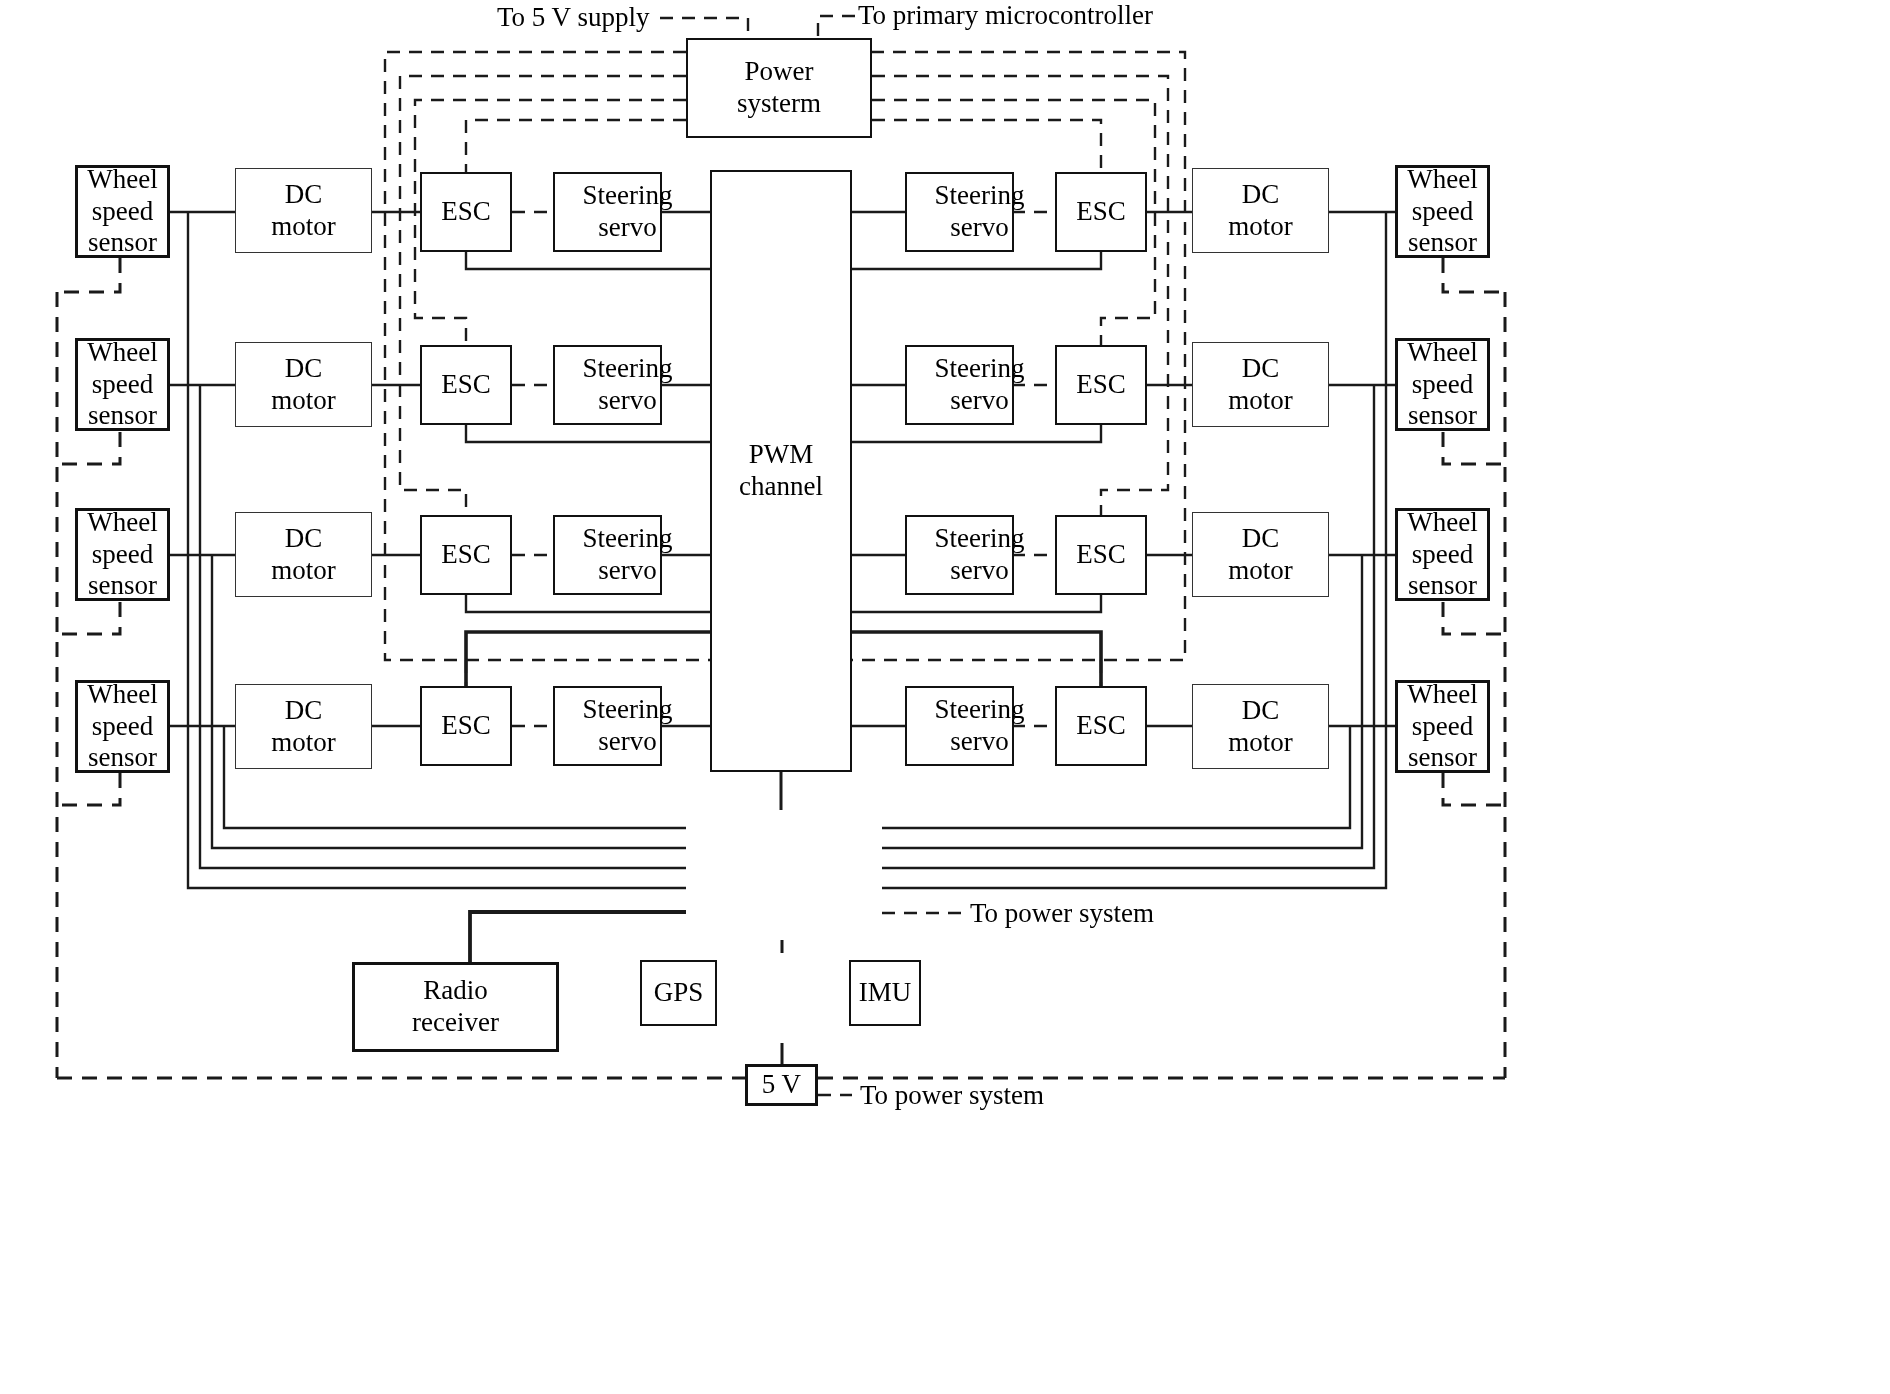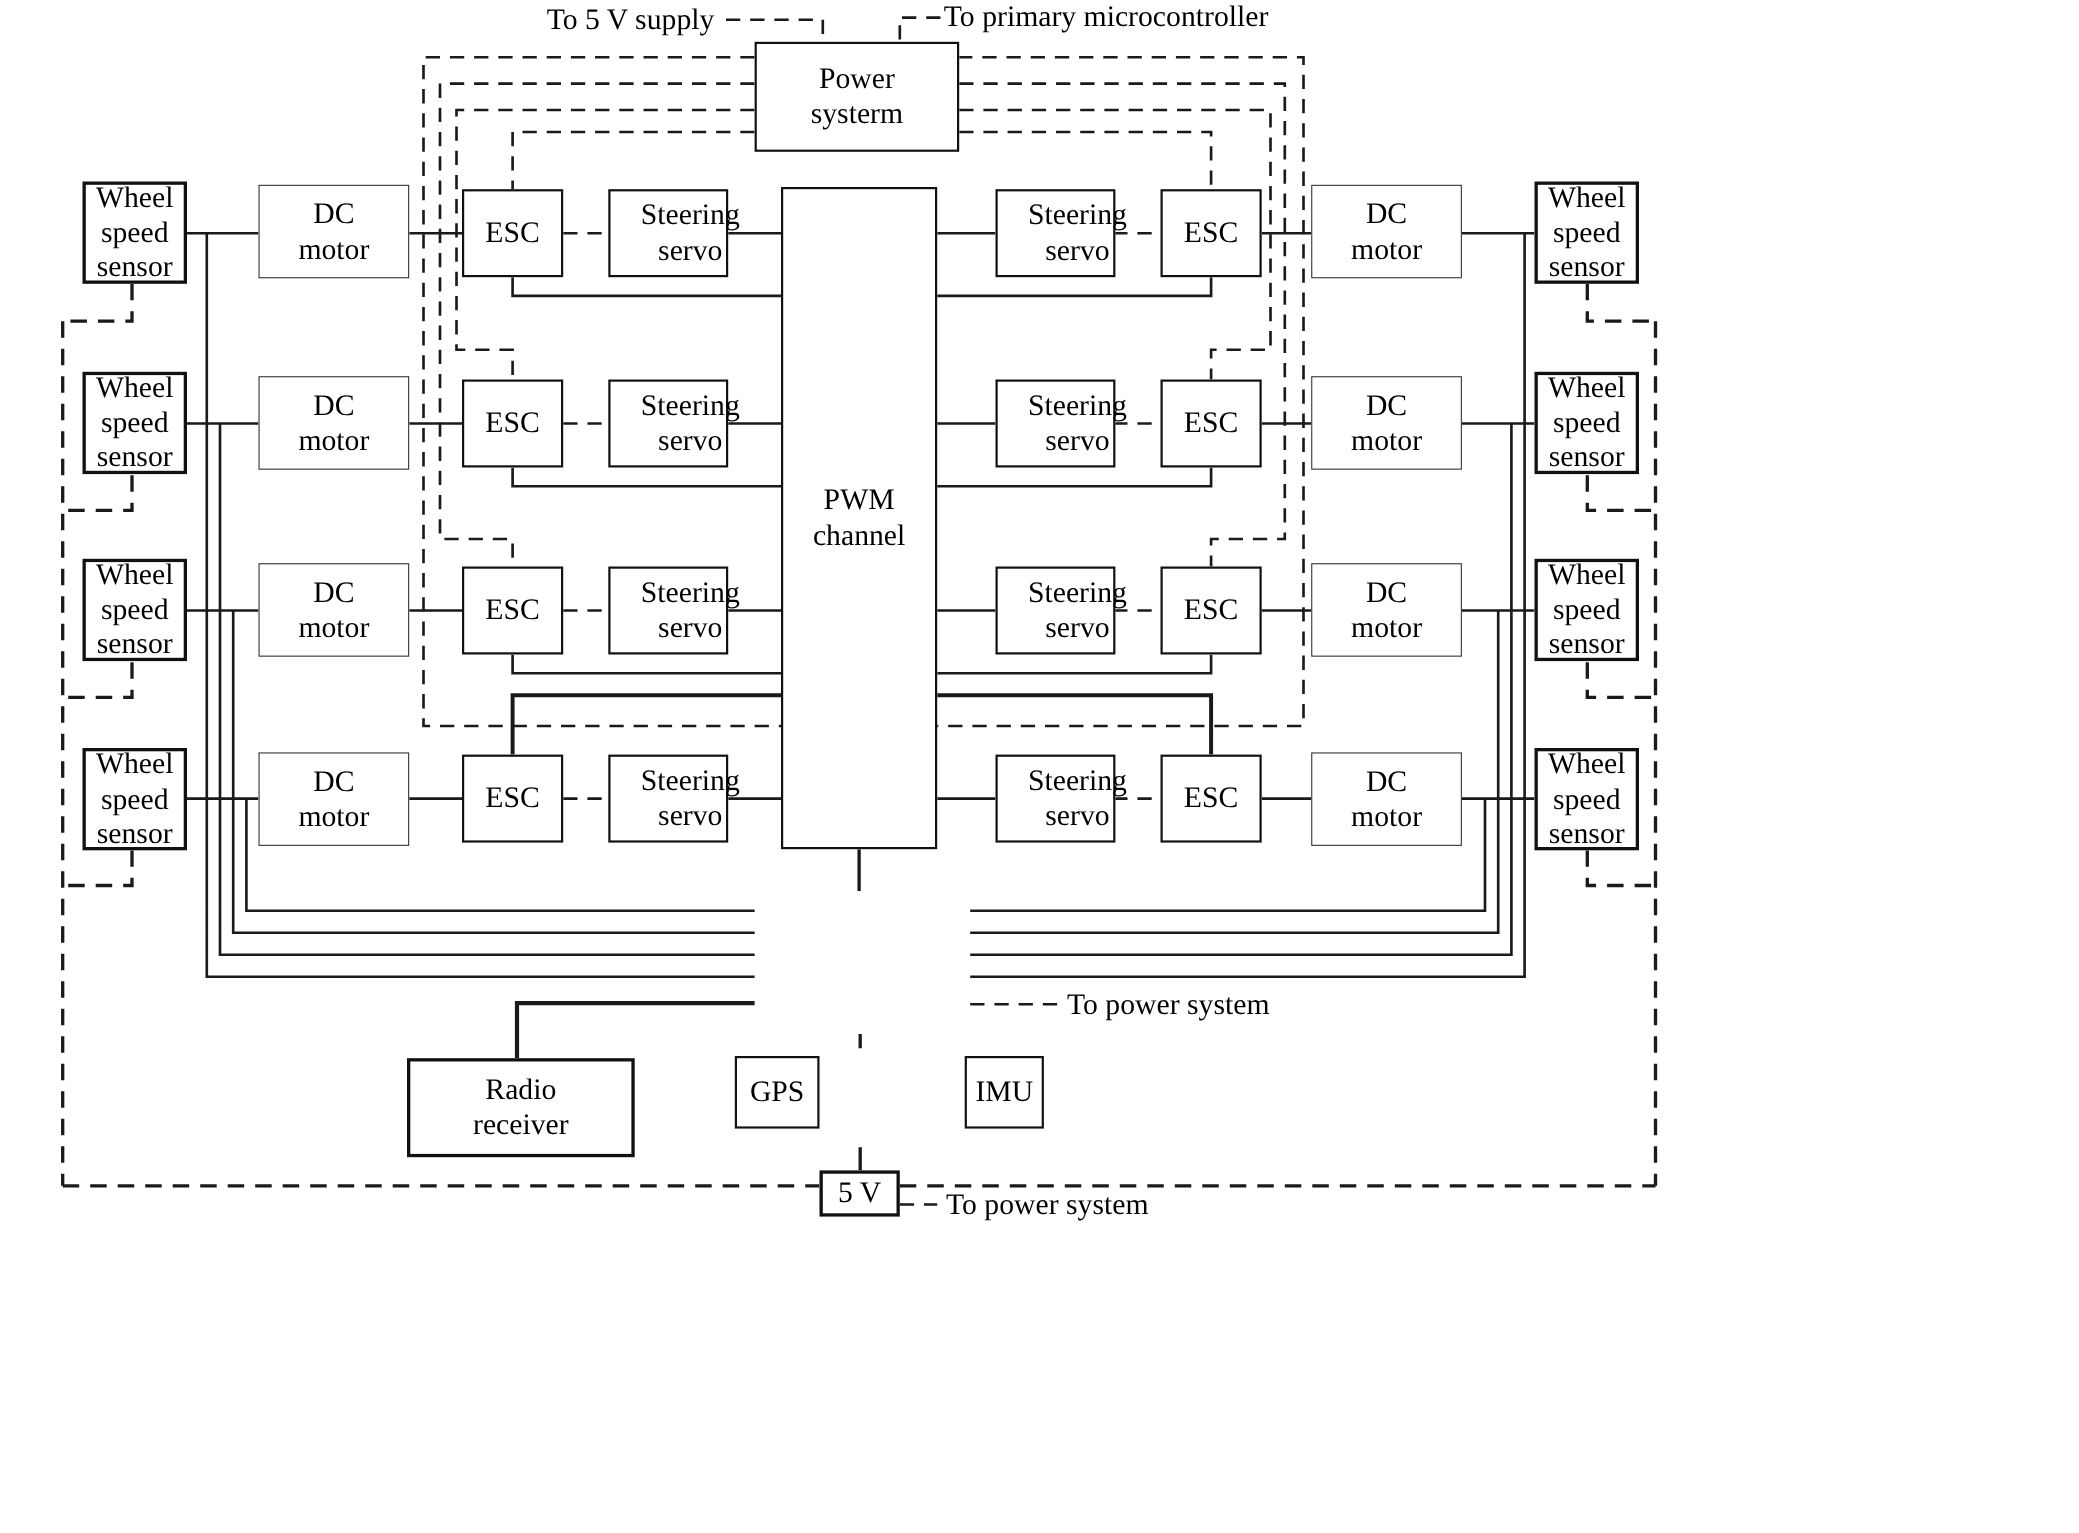--- a/index.html
+++ b/index.html
@@ -19,21 +19,21 @@
     font-size:27px;box-sizing:border-box;
   }
   .b-sensor{border-width:3px;}
   .b-motor{border-width:1.6px;border-color:#333;}
   .b-esc{border-width:2.4px;}
   .b-servo{border-width:2px;padding-left:40px;}
   .b-pwm{border-width:2.6px;}
   .b-power{border-width:2.6px;}
   .b-primary{border-width:3.6px;font-size:26px;}
   .b-radio{border-width:3px;}
-  .b-gps,.b-imu{border-width:2.6px;margin-left:28px;}
+  .b-gps,.b-imu{border-width:2.6px;}
   .b-mcu2{border-width:1.6px;border-color:#444;font-size:26px;}
   .b-5v{border-width:3px;}
   .ann{
     position:absolute;font-size:27px;white-space:nowrap;
     background:transparent;
     font-family:Liberation Serif, serif;
   }
 </style>
 </head>
 <body>
@@ -178,21 +178,21 @@
 servo</div>
   <div class="b b-servo" style="left:905px;top:515px;width:109px;height:80px">Steering
 servo</div>
   <div class="b b-servo" style="left:905px;top:686px;width:109px;height:80px">Steering
 servo</div>
 
   <div class="b b-pwm" style="left:710px;top:170px;width:142px;height:602px">PWM
 channel</div>
   <div class="b b-power" style="left:686px;top:38px;width:186px;height:100px">Power
 systerm</div>
-  <div class="b b-radio" style="left:370px;top:962px;width:207px;height:90px">Radio
+  <div class="b b-radio" style="left:352px;top:962px;width:207px;height:90px">Radio
 receiver</div>
   <div class="b b-gps" style="left:640px;top:960px;width:77px;height:66px">GPS</div>
   <div class="b b-imu" style="left:849px;top:960px;width:72px;height:66px">IMU</div>
   <div class="b b-5v" style="left:745px;top:1064px;width:73px;height:42px">5 V</div>
 
   <div class="ann" style="left:497px;top:2px">To 5 V supply</div>
   <div class="ann" style="left:858px;top:0px">To primary microcontroller</div>
   <div class="ann" style="left:970px;top:898px">To power system</div>
   <div class="ann" style="left:860px;top:1080px">To power system</div>
 

